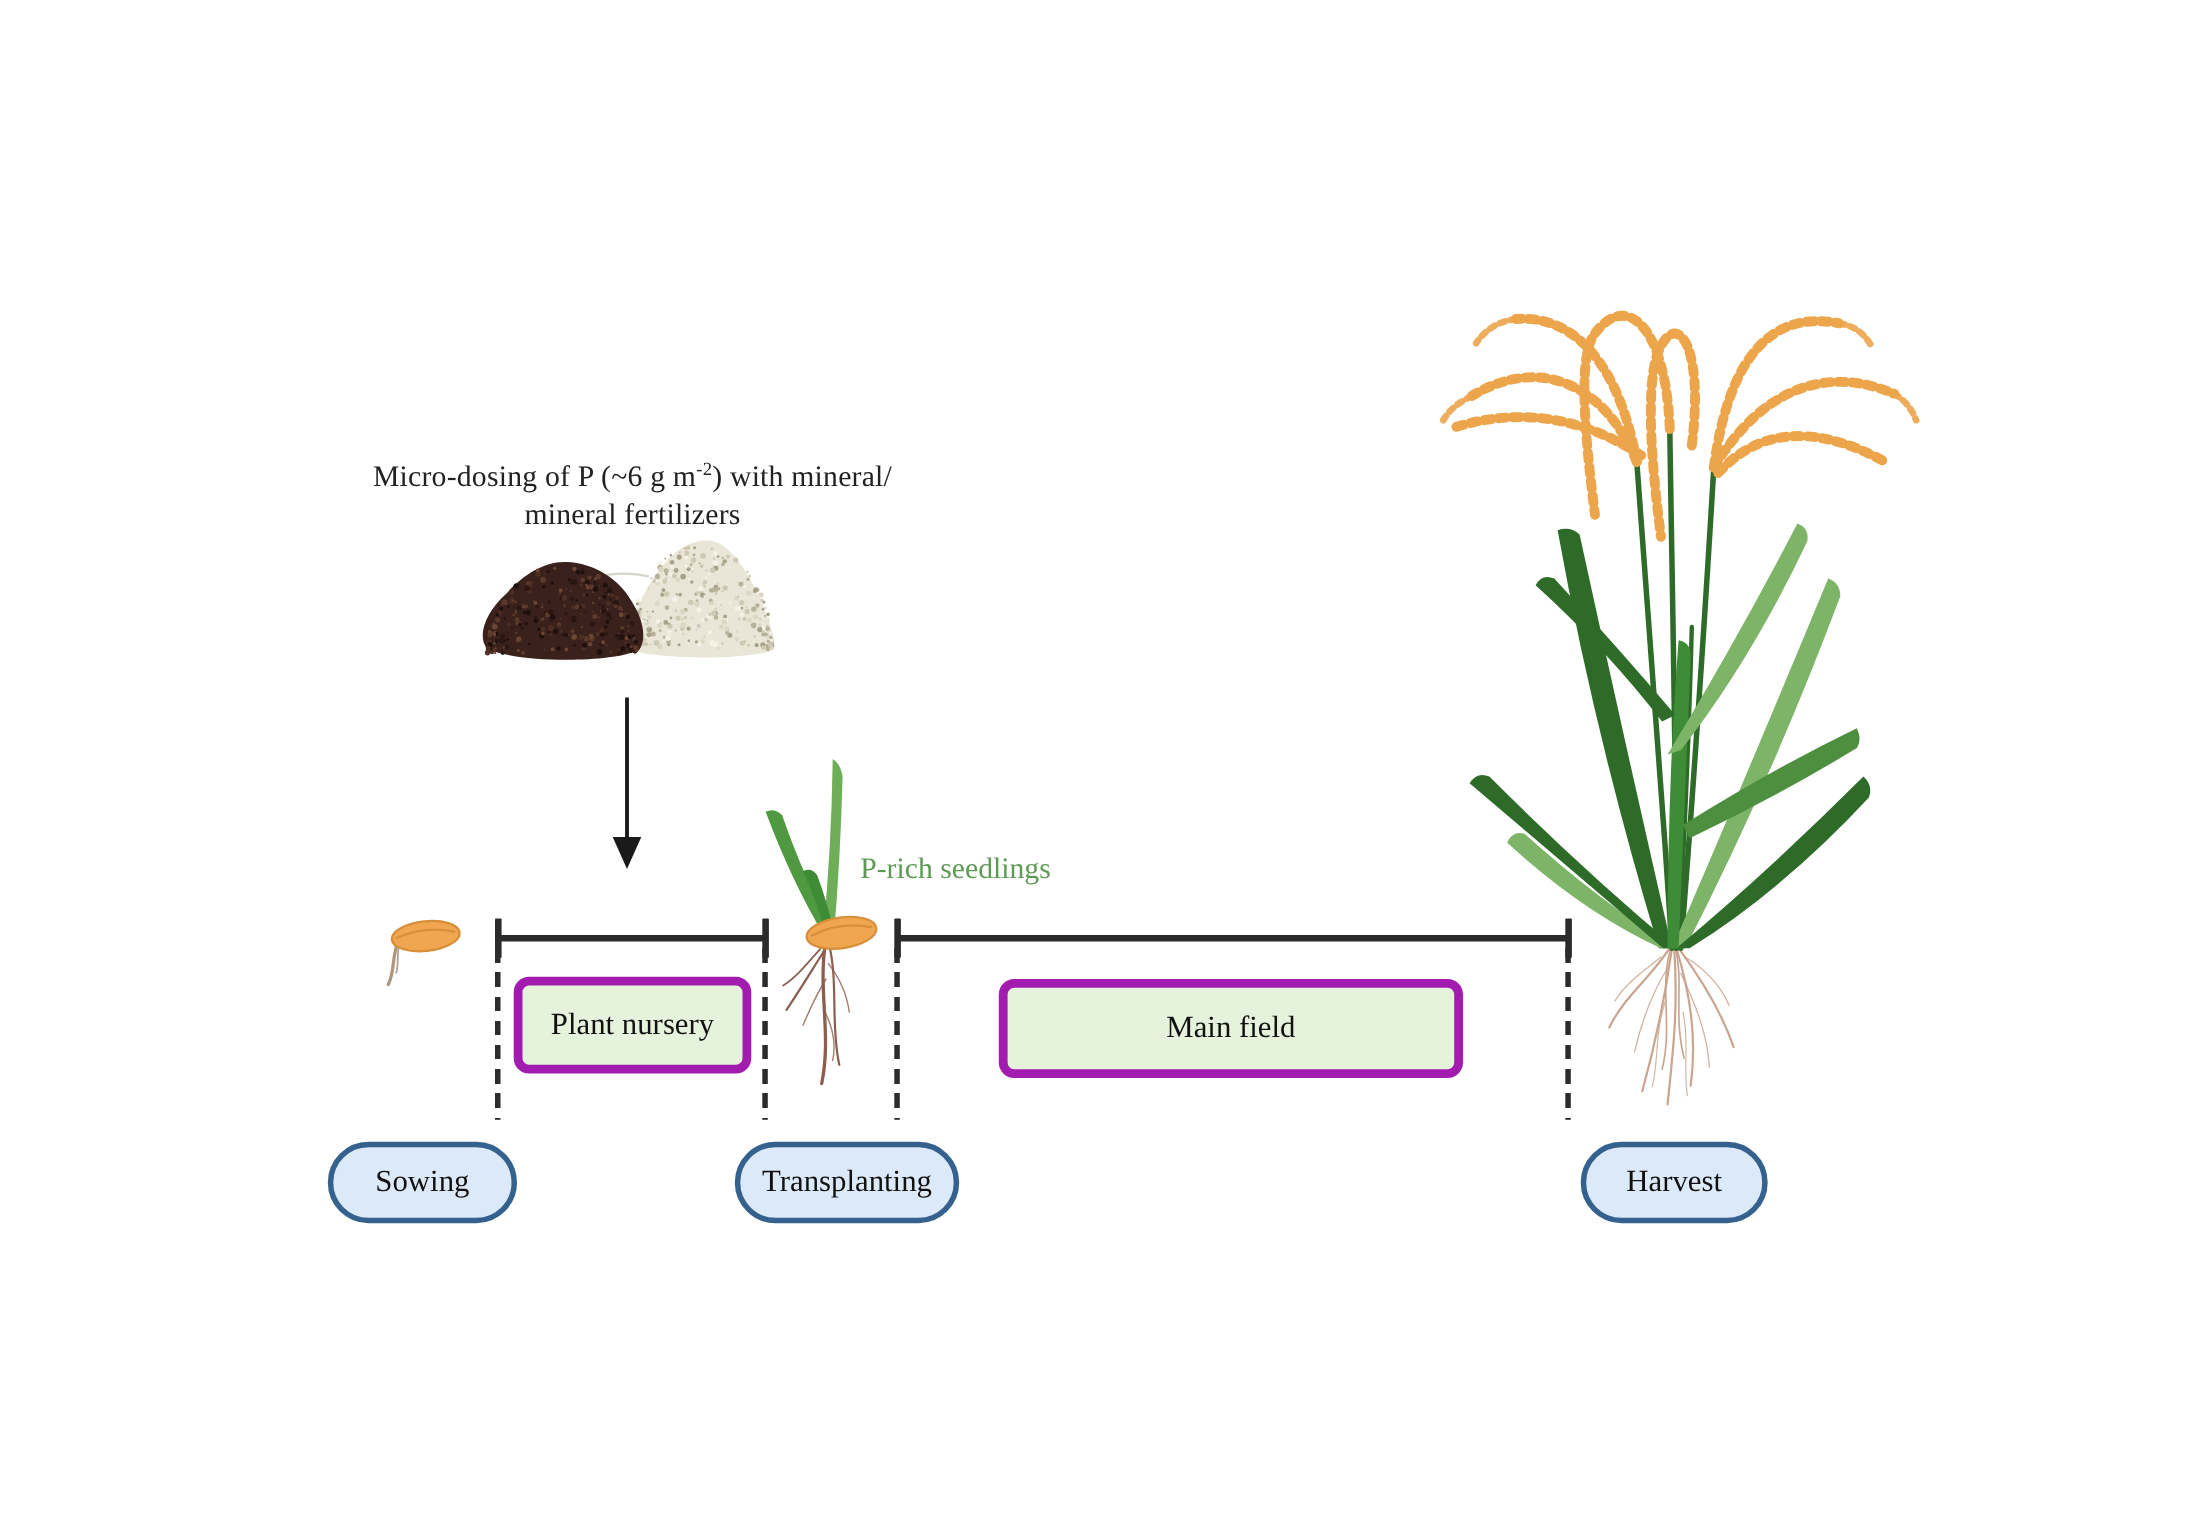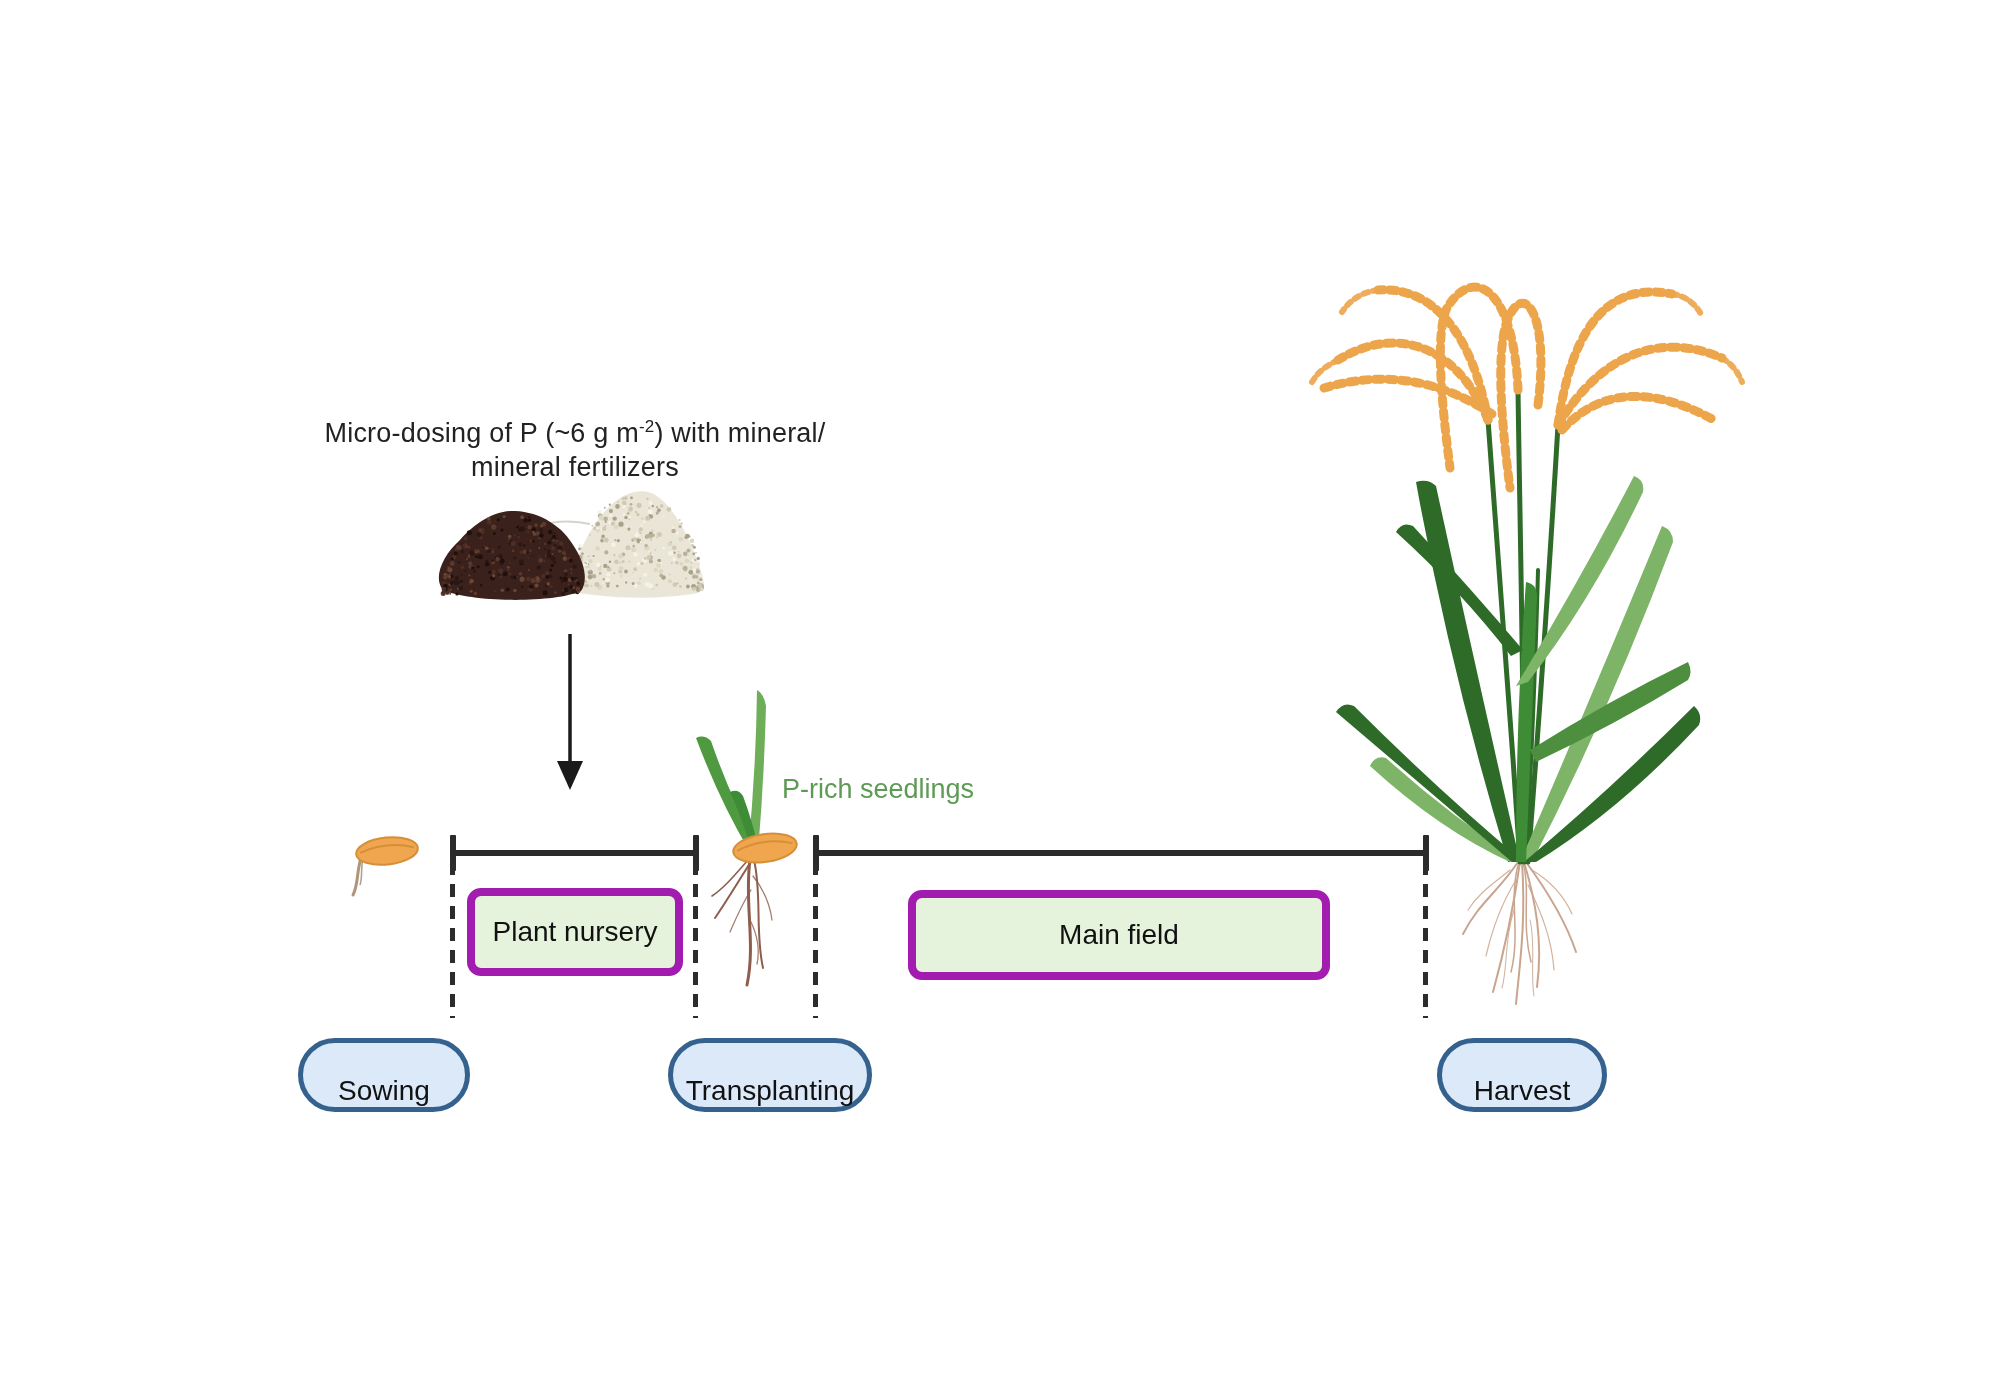--- a/index.html
+++ b/index.html
@@ -1,18 +1,18 @@
 <!DOCTYPE html>
 <html><head>
 <meta charset="utf-8">
 <style>
   html,body{margin:0;padding:0;background:#ffffff;}
   #canvas{
     position:relative;width:2000px;height:1350px;background:#ffffff;overflow:hidden;
-    font-family:Liberation Sans, sans-serif;color:#1f1f1f;
+    font-family:Liberation Serif, serif;color:#1f1f1f;
   }
   .abs{position:absolute;}
   
   #figure-title{
     left:250px;top:410px;width:650px;text-align:center;
     font-size:27px;line-height:34px;color:#222222;letter-spacing:.2px;
   }
   #figure-title sup{font-size:17px;}
   
   .tl-seg{height:6px;background:#2b2b2b;top:850px;border-radius:1px;}
@@ -24,21 +24,21 @@
   }
   
   .phase-box{
     background:#e5f2dc;border:8px solid #a21caf;border-radius:14px;
     display:flex;align-items:center;justify-content:center;
     font-size:28px;color:#111;box-sizing:border-box;
   }
   
   .stage-pill{
     background:#dce9f8;border:5px solid #34618d;border-radius:40px;
-    display:flex;align-items:flex-end;justify-content:center;
+    display:flex;align-items:center;justify-content:center;
     font-size:28px;color:#111;box-sizing:border-box;top:1038px;height:74px;
   }
   #p-rich-label{
     left:762px;top:774px;font-size:27px;color:#5d9b55;padding-left:20px;
   }
 </style>
 </head>
 <body>
 
 <div id="canvas">

